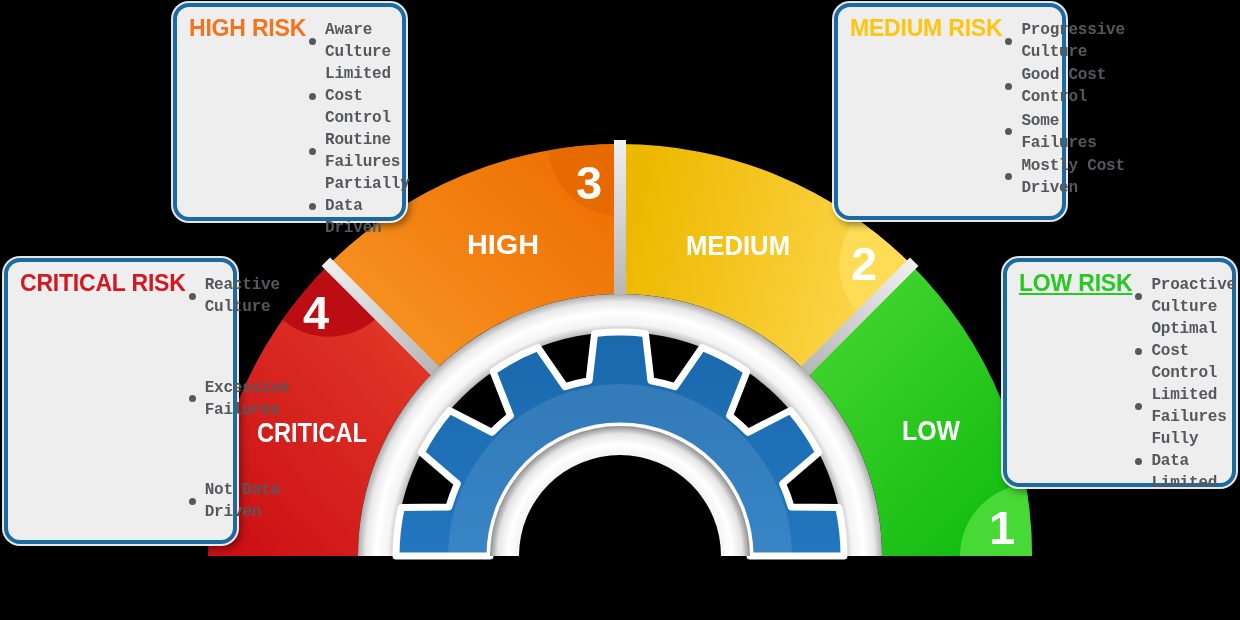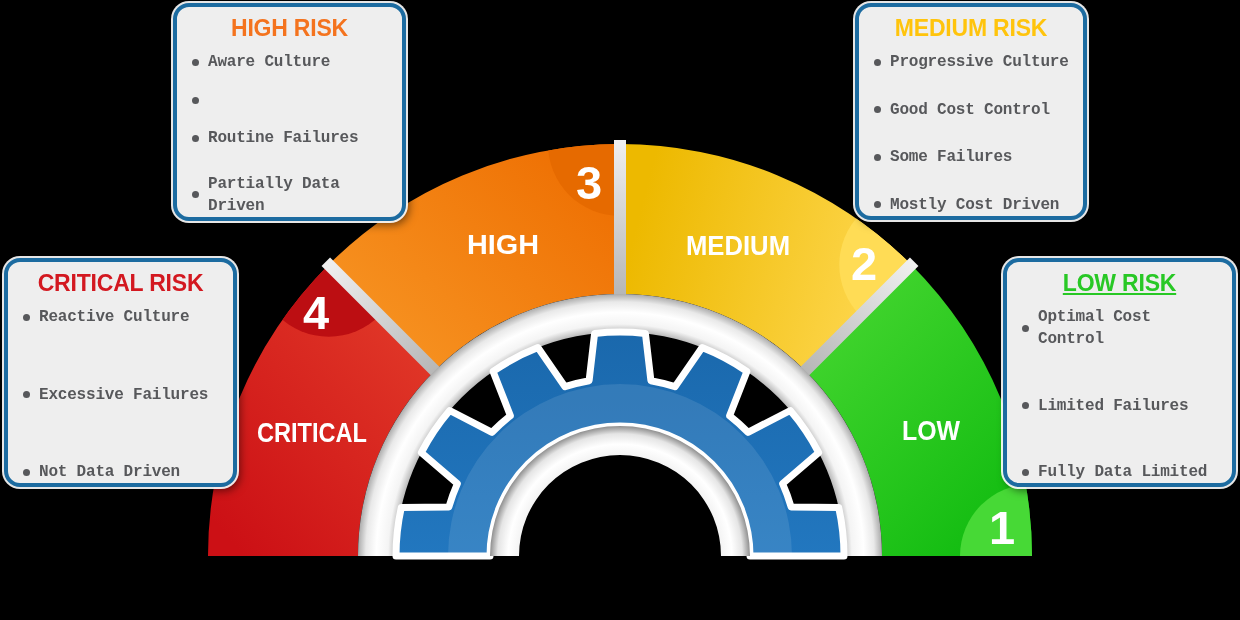--- a/index.html
+++ b/index.html
@@ -10,38 +10,38 @@
   }
   .stage{position:absolute;left:0;top:0;width:1240px;height:620px;}
   svg{position:absolute;left:0;top:0;}
   svg text{font-family:"Liberation Sans","DejaVu Sans",sans-serif;}
   .seg-label{fill:#ffffff;font-weight:bold;font-size:27px;}
   .seg-num{fill:#ffffff;font-weight:bold;font-size:47px;}
   .box{
     position:absolute;box-sizing:border-box;
     background:#EEEEEE;border:4px solid #1C6BA0;border-radius:16px;
     box-shadow:0 0 0 2px rgba(255,255,255,0.9), 3px 4px 9px rgba(0,0,0,0.5);
-    padding:4px 12px 0 12px;
-    display:flex;flex-direction:column;
+    padding:4px 12px 17px 12px;
+    display:flex;
   }
   .box-title{
     text-align:center;font-weight:bold;font-size:23px;line-height:30px;
     padding-top:2px;flex:0 0 auto;letter-spacing:-0.2px;
   }
   .t-high{color:#F4731E;}
   .t-medium{color:#FFC40C;}
   .t-critical{color:#D31820;}
   .t-low{color:#28C825;text-decoration:underline;}
   .box-items{display:flex;flex-direction:column;justify-content:space-between;flex:1;margin-top:8px;font-family:Liberation Mono, monospace;}
   .box-item{display:flex;align-items:center;gap:9px;font-weight:bold;font-size:16px;
     color:#57585B;letter-spacing:-0.2px;line-height:22px;}
   .dot{width:7px;height:7px;border-radius:50%;background:#57585B;flex:0 0 auto;margin-left:3px;}
   #box-high{left:173px;top:3px;width:233px;height:218px;}
-  #box-medium{left:834px;top:3px;width:232px;height:217px;margin-left:21px;}
-  #box-critical{left:4px;top:258px;width:233px;height:229px;}
+  #box-medium{left:834px;top:3px;width:232px;height:217px;}
+  #box-critical{left:4px;top:258px;width:233px;height:286px;}
   #box-low{left:1003px;top:258px;width:233px;height:229px;}
 </style>
 </head>
 <body>
 
 <div class="stage">
 
 <svg width="1240" height="620" viewBox="0 0 1240 620">
   <defs>
     <linearGradient id="gradCritical" gradientUnits="userSpaceOnUse" x1="230" y1="540" x2="450" y2="340">
@@ -154,20 +154,21 @@
 
 <div class="box" id="box-high">
   <div class="box-title t-high">HIGH RISK</div>
   <div class="box-items">
     <div class="box-item">
           <span class="dot"></span>
           <span>Aware Culture</span>
         </div>
     <div class="box-item">
           <span class="dot"></span>
+          <span>Limited Cost Control</span>
         </div>
     <div class="box-item">
           <span class="dot"></span>
           <span>Routine Failures</span>
         </div>
     <div class="box-item">
           <span class="dot"></span>
           <span>Partially Data Driven</span>
         </div>
   </div>
@@ -211,20 +212,24 @@
           <span>Not Data Driven</span>
         </div>
   </div>
 </div>
 
 <div class="box" id="box-low">
   <div class="box-title t-low">LOW RISK</div>
   <div class="box-items">
     <div class="box-item">
           <span class="dot"></span>
+          <span>Proactive Culture</span>
+        </div>
+    <div class="box-item">
+          <span class="dot"></span>
           <span>Optimal Cost Control</span>
         </div>
     <div class="box-item">
           <span class="dot"></span>
           <span>Limited Failures</span>
         </div>
     <div class="box-item">
           <span class="dot"></span>
           <span>Fully Data Limited</span>
         </div>

